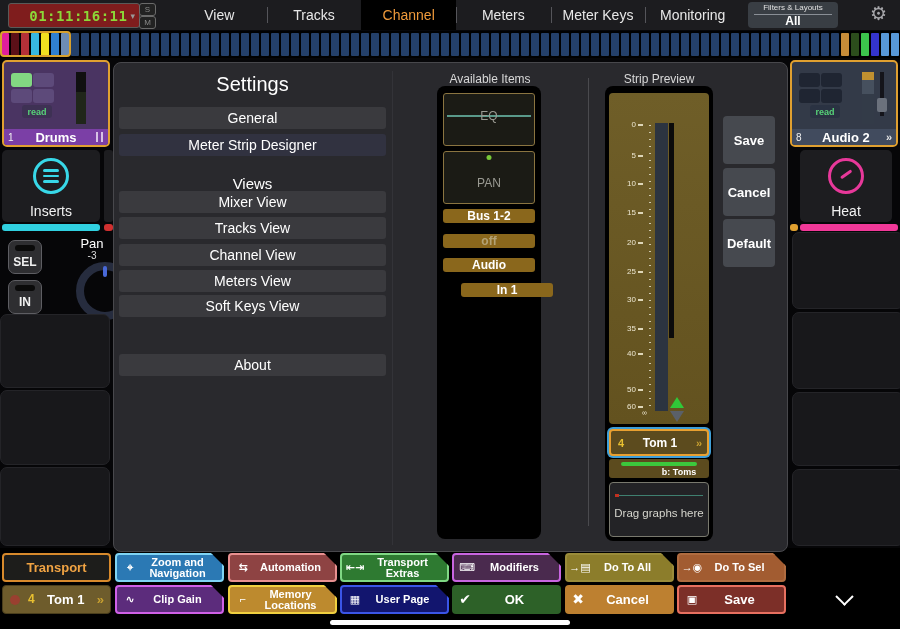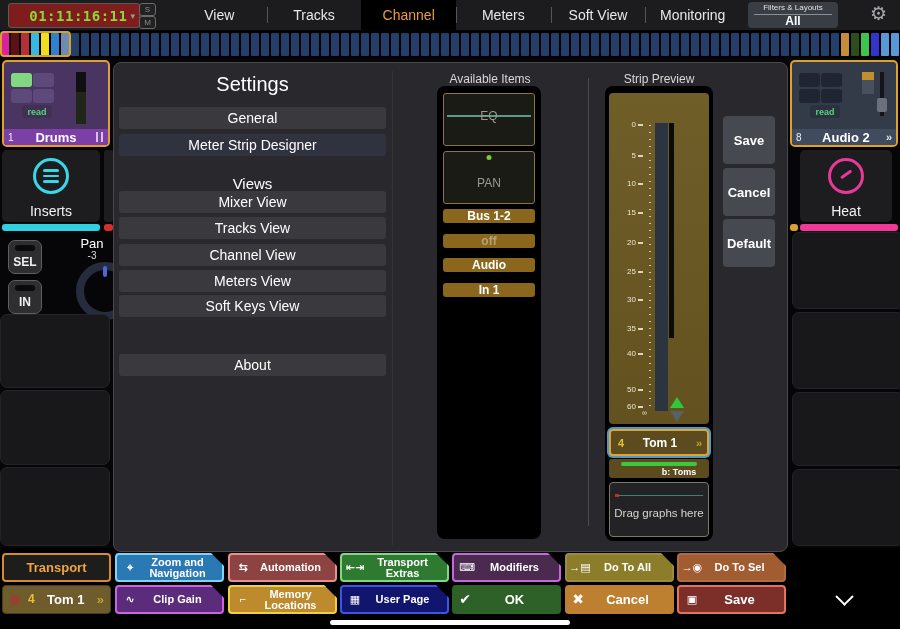--- a/index.html
+++ b/index.html
@@ -88,21 +88,21 @@
         <span>S</span>
       </div>
     <div class="abs sm-btn" style="left:139px;top:16px;">
         <span>M</span>
       </div>
     <div class="abs tabs">
       <div class="tab">View</div>
       <div class="tab">Tracks</div>
       <div class="tab active">Channel</div>
       <div class="tab">Meters</div>
-      <div class="tab">Soft View</div>
+      <div class="tab">Meter Keys</div>
       <div class="tab">Monitoring</div>
     </div>
     <div class="abs filters-btn">
       <div class="filters-title">Filters &amp; Layouts</div>
       <div class="filters-value">All</div>
     </div>
     <div class="abs gear">⚙</div>
   </div>
 
   <div class="abs colorstrip">
@@ -292,21 +292,21 @@
         <div style="position:absolute;left:3px;right:3px;top:21px;height:1.5px;background:#5a9a8a;"></div>
         <div class="graph-label" style="top:15px;">EQ</div>
       </div>
       <div class="graph-box" style="top:65px;height:53px;">
         <div style="position:absolute;left:50%;top:3px;transform:translateX(-50%);width:5px;height:5px;border-radius:50%;background:#78c838;"></div>
         <div class="graph-label" style="top:24px;">PAN</div>
       </div>
       <div class="gold-btn" style="top:123px;">Bus 1-2</div>
       <div class="gold-btn" style="top:148px;color:#b3a275;">off</div>
       <div class="gold-btn" style="top:172px;">Audio</div>
-      <div class="gold-btn" style="top:197px;">In 1</div>
+      <div class="gold-btn" style="top:197px;margin-left:18px;">In 1</div>
     </div>
     <div class="abs divider-v" style="left:474px;top:15px;height:448px;"></div>
 
     <div class="abs col-header" style="left:499px;top:9px;width:92px;">Strip Preview</div>
     <div class="abs col-black" style="left:491px;top:23px;width:108px;height:455px;">
       <div class="abs olive">
         <span class="tick" style="top:28px;">0</span>
         <span class="tick" style="top:59px;">5</span>
         <span class="tick" style="top:87px;">10</span>
         <span class="tick" style="top:116px;">15</span>

